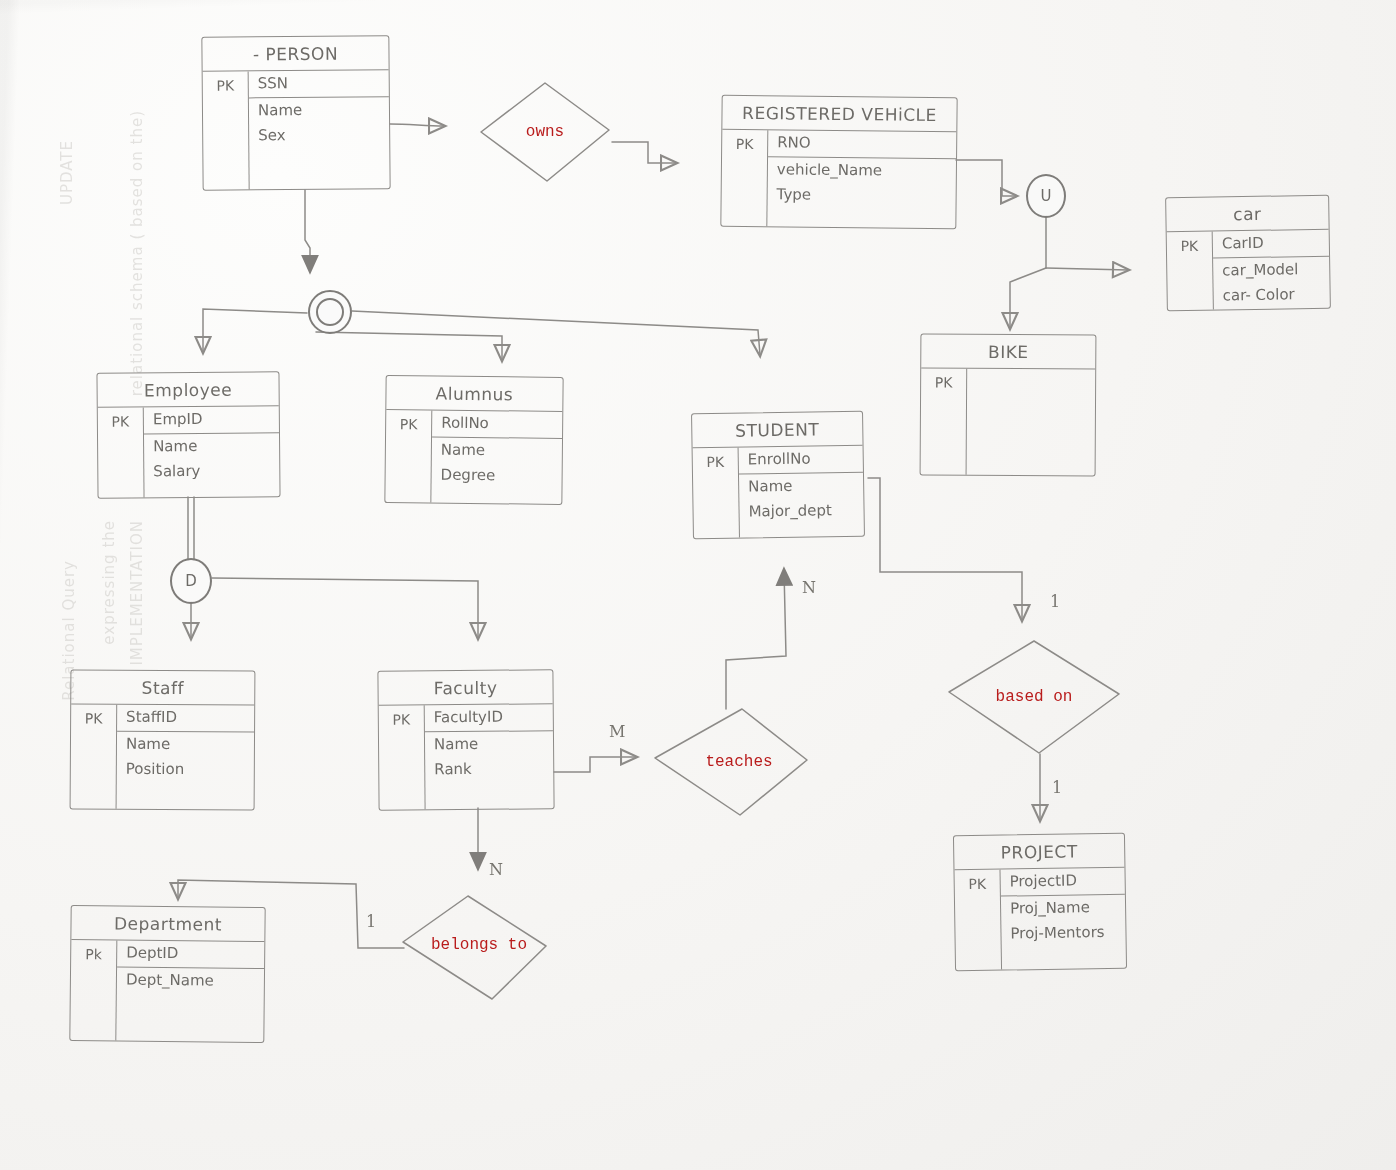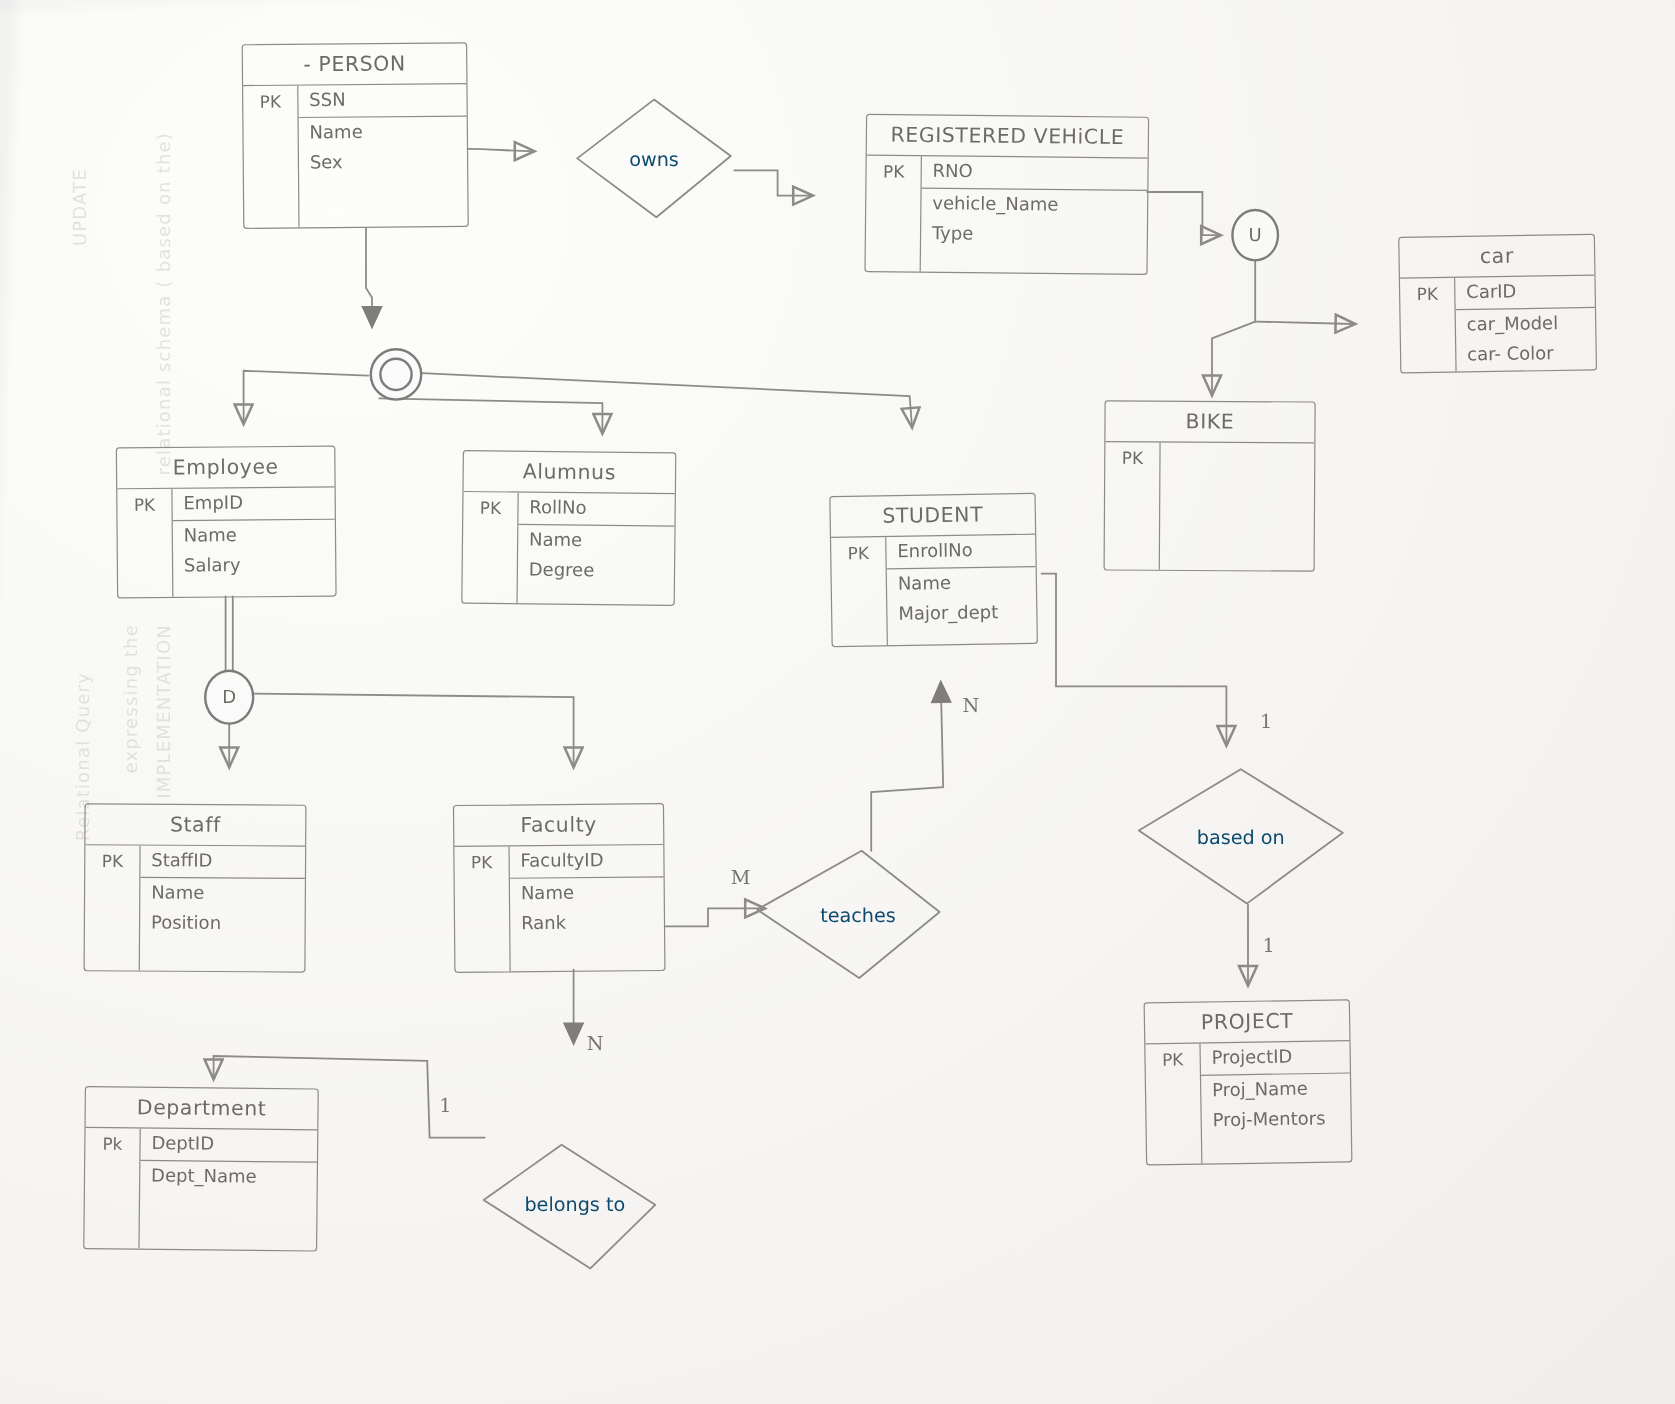--- a/index.html
+++ b/index.html
@@ -67,22 +67,23 @@
   
   .r1{ transform:rotate(-0.5deg); }
   .r2{ transform:rotate(0.6deg); }
   .r3{ transform:rotate(-0.9deg); }
   .r4{ transform:rotate(0.35deg); }
 
   
   .diamond{
     position:absolute;
     display:flex; align-items:center; justify-content:center;
-    font-size:16px; color:#0c4a6e; white-space:nowrap;
+    font-size:16px; color:#b91c1c; white-space:nowrap;
     z-index:3;
+    font-family:Liberation Mono, monospace;
   }
   .diamond span{ position:relative; z-index:2; }
   .diamond svg{ position:absolute; left:0; top:0; overflow:visible; }
 
   
   .spec{
     position:absolute; display:flex; align-items:center; justify-content:center;
     font-size:15px; color:#6d6b67;
     border:2px solid #7e7c79; border-radius:50%;
     background:rgba(250,250,249,0.75);
@@ -284,35 +285,35 @@
   </div>
 </div>
 
 <div class="diamond" style="left:478px; top:80px; width:134px; height:104px;">
   <svg width="134" height="104" viewBox="0 0 134 104">
     <path d="M67,3 L131,50 L69,101 L3,52 Z" fill="none" stroke="#8d8b88" stroke-width="1.5" stroke-linejoin="round"></path>
   </svg>
   <span>owns</span>
 </div>
 
-<div class="diamond" style="left:628px; top:706px; width:158px; height:112px;">
+<div class="diamond" style="left:652px; top:706px; width:158px; height:112px;">
   <svg width="158" height="112" viewBox="0 0 158 112">
     <path d="M90,3 L155,54 L88,109 L3,52 Z" fill="none" stroke="#8d8b88" stroke-width="1.5" stroke-linejoin="round"></path>
   </svg>
   <span style="margin-left:16px;">teaches</span>
 </div>
 
 <div class="diamond" style="left:946px; top:638px; width:176px; height:118px;">
   <svg width="176" height="118" viewBox="0 0 176 118">
     <path d="M88,3 L173,56 L93,115 L3,54 Z" fill="none" stroke="#8d8b88" stroke-width="1.5" stroke-linejoin="round"></path>
   </svg>
   <span>based on</span>
 </div>
 
-<div class="diamond" style="left:398px; top:942px; width:152px; height:118px;justify-content:center;">
+<div class="diamond" style="left:398px; top:884px; width:152px; height:118px;justify-content:center;">
   <svg width="152" height="118" viewBox="0 0 152 118">
     <path d="M70,12 L148,62 L94,115 L5,58 Z" fill="none" stroke="#8d8b88" stroke-width="1.5" stroke-linejoin="round"></path>
   </svg>
   <span style="margin-left:10px; margin-top:4px;">belongs to</span>
 </div>
 
 <div class="spec double" style="left:308px; top:290px; width:44px; height:44px;"></div>
 
 <div class="spec" style="left:1026px; top:174px; width:40px; height:44px;">
   <span>U</span>

